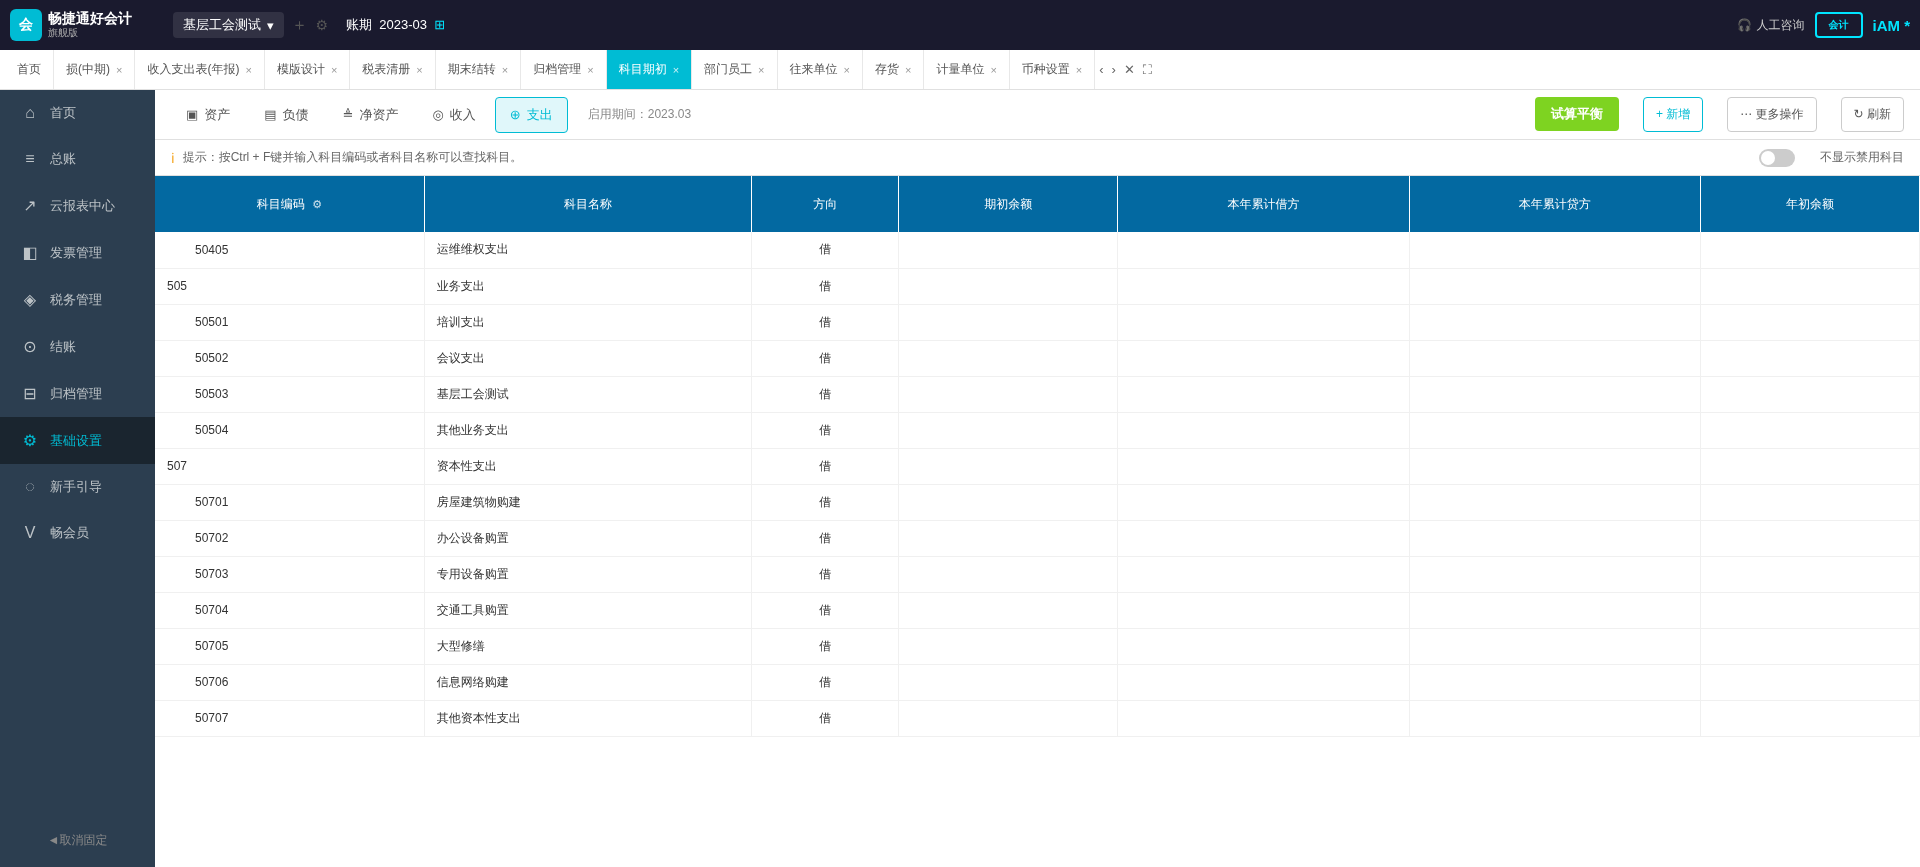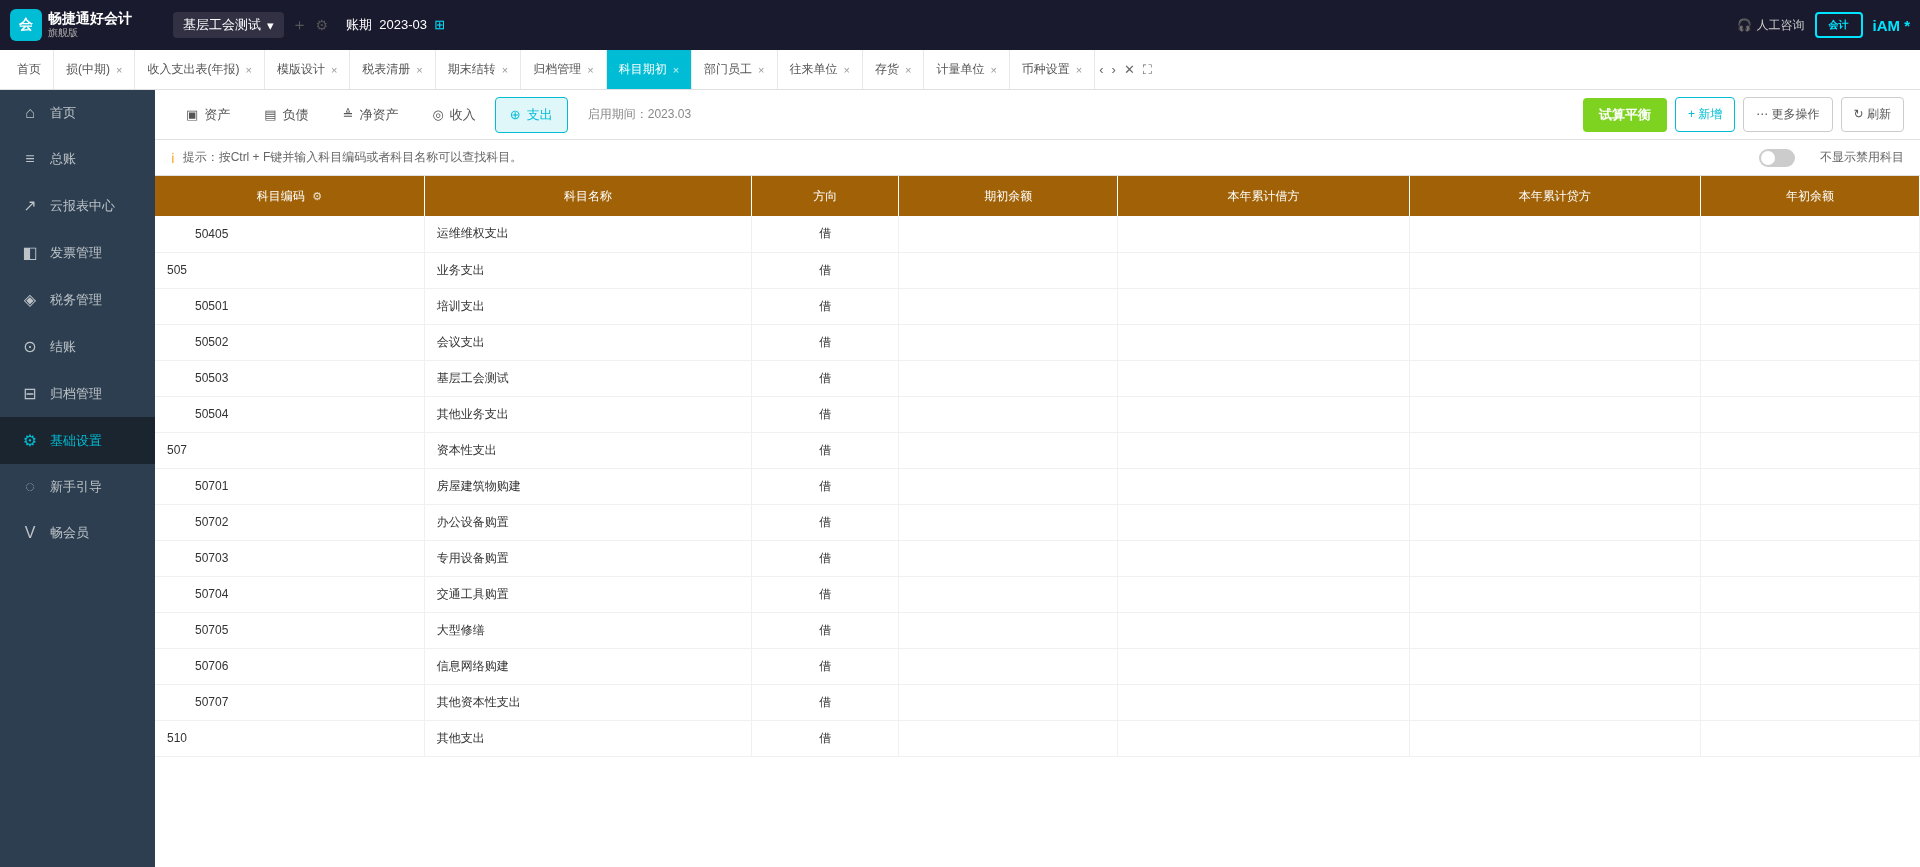--- a/index.html
+++ b/index.html
@@ -39,37 +39,37 @@
     .pin-btn { color: #888; font-size: 12px; cursor: pointer; text-align: center; padding: 8px; }
 
     
     .content-area { flex: 1; display: flex; flex-direction: column; overflow: hidden; background: #f0f2f5; }
 
     
     .sub-tab-bar { height: 50px; background: white; display: flex; align-items: center; padding: 0 16px; gap: 4px; border-bottom: 1px solid #e0e0e0; flex-shrink: 0; }
     .sub-tab { display: flex; align-items: center; gap: 6px; padding: 8px 14px; border-radius: 4px; cursor: pointer; font-size: 13px; color: #555; border: 1px solid transparent; }
     .sub-tab.active { background: #e0f7fa; color: #00bcd4; border-color: #00bcd4; }
     .period-info { margin-left: 16px; color: #888; font-size: 12px; }
-    .action-btns { margin-left: auto; display: flex; align-items: center; gap: 8px; }
+    .action-btns { margin-left: auto; display: flex; align-items: flex-start; gap: 24px; }
     .btn-calc { background: #7ed321; color: white; border: none; padding: 8px 16px; border-radius: 4px; cursor: pointer; font-size: 13px; font-weight: bold; }
     .btn-add { color: #00bcd4; border: 1px solid #00bcd4; background: white; padding: 8px 12px; border-radius: 4px; cursor: pointer; font-size: 12px; }
     .btn-more { color: #555; border: 1px solid #ccc; background: white; padding: 8px 12px; border-radius: 4px; cursor: pointer; font-size: 12px; }
     .btn-refresh { color: #555; border: 1px solid #ccc; background: white; padding: 8px 12px; border-radius: 4px; cursor: pointer; font-size: 12px; }
 
     
     .notice-bar { padding: 8px 16px; background: white; border-bottom: 1px solid #e0e0e0; display: flex; align-items: center; gap: 8px; font-size: 12px; color: #666; flex-shrink: 0; }
     .notice-icon { color: #f5a623; font-size: 14px; }
     .toggle-switch { margin-left: auto; display: flex; align-items: center; gap: 25px; font-size: 12px; color: #666; }
     .switch { width: 36px; height: 18px; background: #ccc; border-radius: 9px; position: relative; cursor: pointer; }
     .switch-knob { width: 14px; height: 14px; background: white; border-radius: 50%; position: absolute; top: 2px; left: 2px; }
 
     
     .table-container { flex: 1; overflow: auto; padding: 0; background: white; }
     table { width: 100%; border-collapse: collapse; font-size: 12px; }
-    thead tr { background: #a16207; color: white; height: 40px; position: sticky; top: 0; z-index: 10; }
+    thead tr { background: #0369a1; color: white; height: 56px; position: sticky; top: 0; z-index: 10; }
     thead th { padding: 0 12px; text-align: center; font-weight: normal; border-right: 1px solid rgba(255,255,255,0.2); white-space: nowrap; }
     tbody tr { height: 36px; border-bottom: 1px solid #f0f0f0; }
     tbody td { padding: 0 12px; text-align: center; color: #333; border-right: 1px solid #f0f0f0; }
     tbody td.code { text-align: left; }
     tbody td.subcode { text-align: left; padding-left: 40px; }
     tbody td.name { text-align: left; padding-left: 12px; }
     .gear-icon { font-size: 11px; margin-left: 4px; color: rgba(255,255,255,0.8); cursor: pointer; }
 
     
     .table-container::-webkit-scrollbar { width: 8px; }
@@ -205,20 +205,23 @@
       <span class="sidebar-icon">⚙</span>
       <span>基础设置</span>
     </div>
     <div class="sidebar-item">
       <span class="sidebar-icon">◌</span>
       <span>新手引导</span>
     </div>
     <div class="sidebar-item">
       <span class="sidebar-icon">V</span>
       <span>畅会员</span>
+    </div>
+    <div class="sidebar-bottom">
+      <div class="pin-btn">◄取消固定</div>
     </div>
   </div>
 
   <div class="content-area">
 
     <div class="sub-tab-bar">
       <div class="sub-tab">
         <span>▣</span>
         <span>资产</span>
       </div>
@@ -397,27 +400,18 @@
     </tr>
             <tr>
       <td class="subcode">50707</td>
       <td class="name">其他资本性支出</td>
       <td>借</td>
       <td></td>
       <td></td>
       <td></td>
       <td></td>
     </tr>
-            <tr>
-      <td class="code">510</td>
-      <td class="name">其他支出</td>
-      <td>借</td>
-      <td></td>
-      <td></td>
-      <td></td>
-      <td></td>
-    </tr>
           </tbody>
       </table>
     </div>
 
   </div>
 </div>
 
 </body></html>

